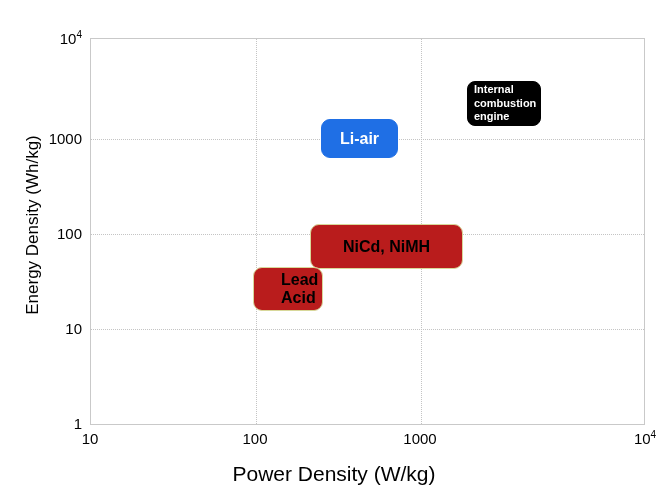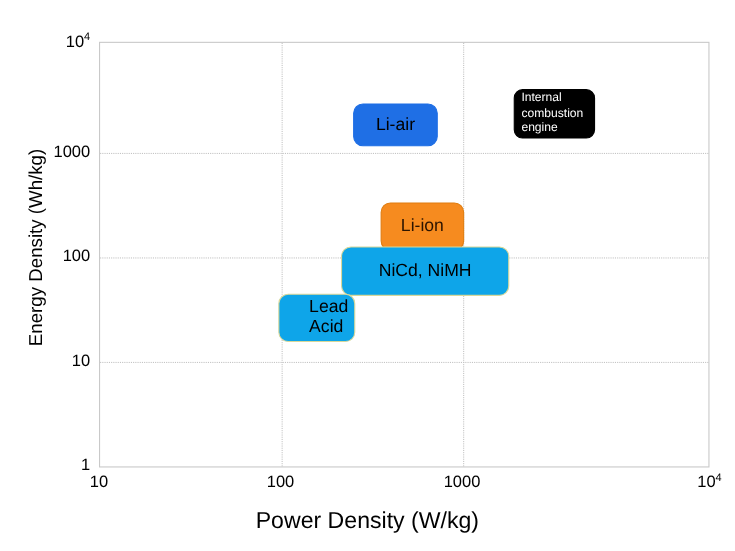--- a/index.html
+++ b/index.html
@@ -102,35 +102,37 @@
   .tech-box {
     position: absolute;
     box-sizing: border-box;
     border-radius: 9px;
     display: flex;
     align-items: center;
     justify-content: center;
     text-align: center;
     line-height: 1.12;
     white-space: pre-line;
+    font-weight: bold;
   }
   .tech-box.blue {
     background: #1f6fe5;
     border: 1px solid #1f6fe5;
-    color: #000000;
+    color: #ffffff;
     font-size: 16px;
+    margin-top: 25px;
   }
   .tech-box.orange {
     background: #f68b1f;
     border: 1px solid #e07d10;
     color: #2b1400;
     font-size: 16px;
   }
   .tech-box.yellow {
-    background: #0ea5e9;
+    background: #b91c1c;
     border: 1px solid #d8d89a;
     color: #000000;
     font-size: 16px;
   }
   .tech-box.black {
     background: #000000;
     border: 1px solid #000000;
     color: #ffffff;
     font-size: 11px;
     border-radius: 8px;
@@ -154,21 +156,20 @@
     <div class="gridline-v" style="left:165px;"></div>
     <div class="gridline-v" style="left:330px;"></div>
     <div class="gridline-h" style="top:100px;"></div>
     <div class="gridline-h" style="top:195px;"></div>
     <div class="gridline-h" style="top:290px;"></div>
   </div>
 
   <div class="tech-box blue" style="left:321px; top:94px; width:77px; height:39px;">Li-air</div>
 
 
-  <div class="tech-box orange" style="left:346px; top:184px; width:76px; height:44px;">Li-ion</div>
 
   <div class="tech-box yellow" style="left:310px; top:224px; width:153px; height:45px;">NiCd, NiMH</div>
 
   <div class="tech-box yellow left-align" style="left:253px; top:267px; width:70px; height:44px;">Lead
 Acid</div>
 
   <div class="tech-box black" style="left:467px; top:81px; width:74px; height:45px;">Internal
 combustion
 engine</div>
 

